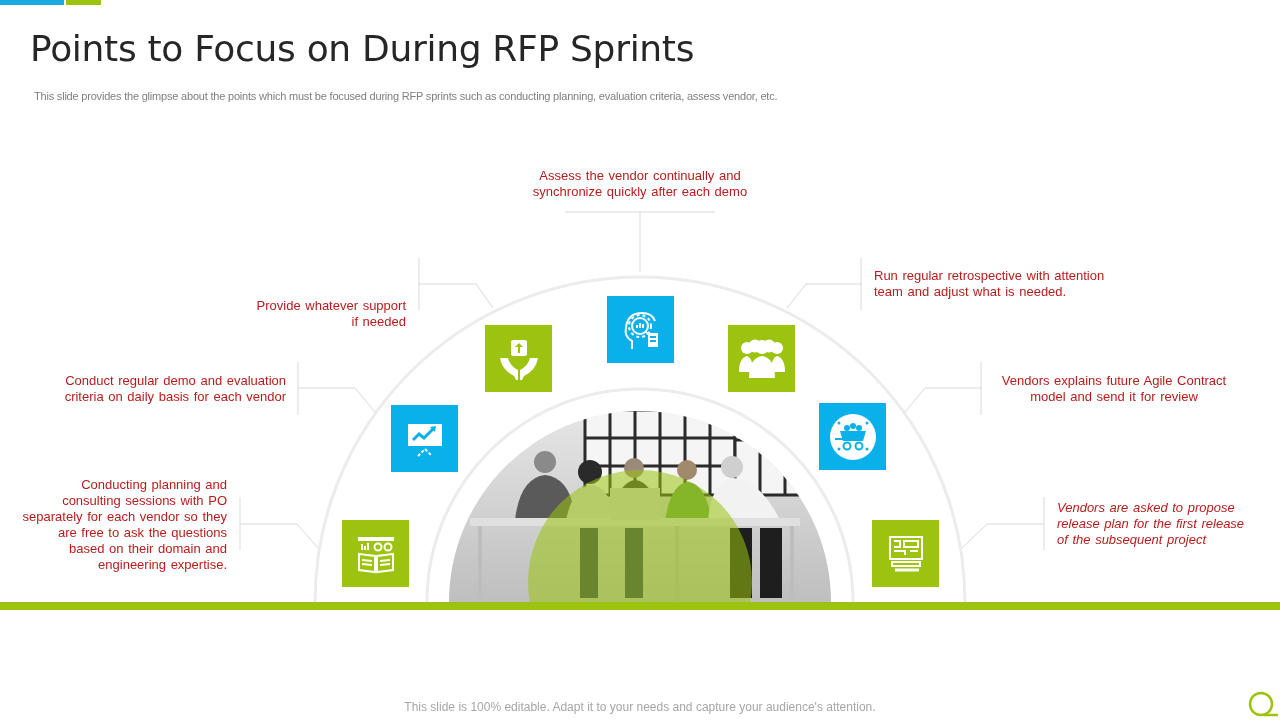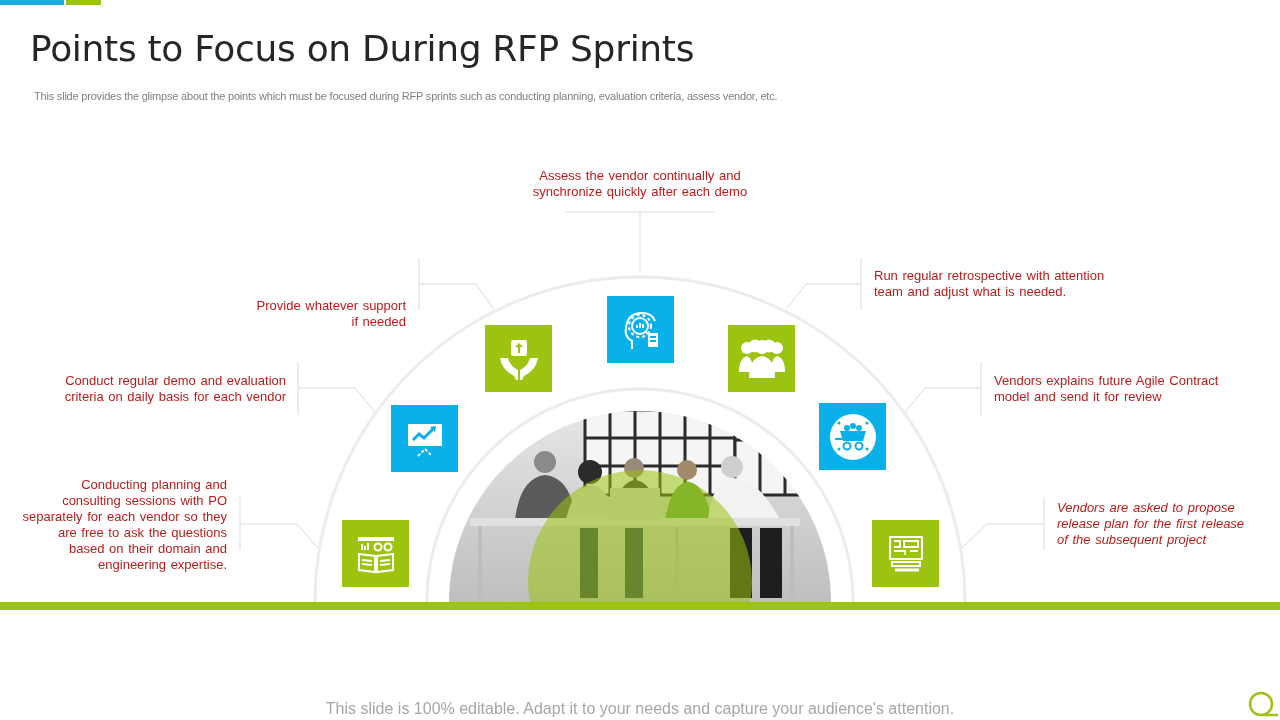--- a/index.html
+++ b/index.html
@@ -28,21 +28,21 @@
   .label.center { text-align: center; }
   .icon-box {
     position: absolute; width: 67px; height: 67px;
     display: flex; align-items: center; justify-content: center;
   }
   .icon-box.green { background: #9bc30f; }
   .icon-box.blue { background: #0ab0ea; }
   .green-band { position: absolute; left: 0; top: 602px; width: 1280px; height: 8px; background: #9bc30f; }
   .footer {
     position: absolute; left: 0; width: 1280px; top: 700px; text-align: center;
-    font-size: 16px; color: #a6a6a6; margin: 0;
+    font-size: 12px; color: #a6a6a6; margin: 0;
   }
   .logo { position: absolute; left: 1246px; top: 690px; }
 </style>
 </head>
 <body>
 
 <div class="topbar-blue"></div>
 <div class="topbar-green"></div>
 
 <h1 class="title">Points to Focus on During RFP Sprints</h1>
@@ -132,21 +132,21 @@
 
     <circle cx="640" cy="582" r="112" fill="#9bc30f" fill-opacity="0.55"></circle>
   </g>
 </svg>
 
 <div class="label center" style="left:525px; top:168px; width:230px;">Assess the vendor continually and synchronize quickly after each demo</div>
 <div class="label right" style="left:246px; top:269px; width:160px;margin-top:29px;">Provide whatever support if needed</div>
 <div class="label right" style="left:55px; top:373px; width:231px;">Conduct regular demo and evaluation criteria on daily basis for each vendor</div>
 <div class="label right" style="left:20px; top:477px; width:207px;">Conducting planning and consulting sessions with PO separately for each vendor so they are free to ask the questions based on their domain and engineering expertise.</div>
 <div class="label" style="left:874px; top:268px; width:240px;">Run regular retrospective with attention team and adjust what is needed.</div>
-<div class="label" style="left:994px; top:373px; width:240px;">Vendors explains future Agile Contract model and send it for review</div>
+<div class="label" style="left:994px; top:373px; width:240px;text-align:center;">Vendors explains future Agile Contract model and send it for review</div>
 <div class="label" style="left:1057px; top:500px; width:200px;font-style:italic;">Vendors are asked to propose release plan for the first release of the subsequent project</div>
 
 <div class="icon-box green" style="left:342px; top:520px;">
   <svg width="44" height="44" viewBox="0 0 44 44" fill="none" stroke="#fff" stroke-width="2">
     <rect x="4" y="5" width="36" height="4" fill="#fff" stroke="none"></rect>
     <line x1="8" y1="18" x2="8" y2="12"></line>
       <line x1="11" y1="18" x2="11" y2="14"></line>
       <line x1="14" y1="18" x2="14" y2="11"></line>
     <circle cx="24" cy="15" r="3.5"></circle>
       <circle cx="34" cy="15" r="3.5"></circle>

